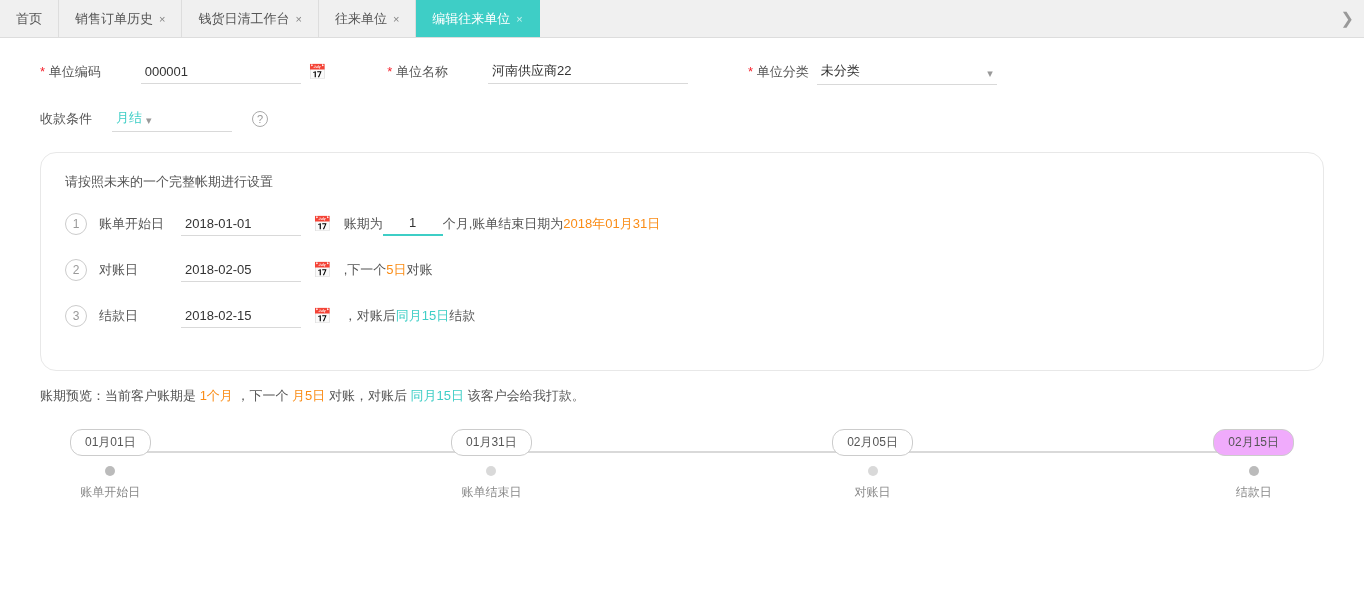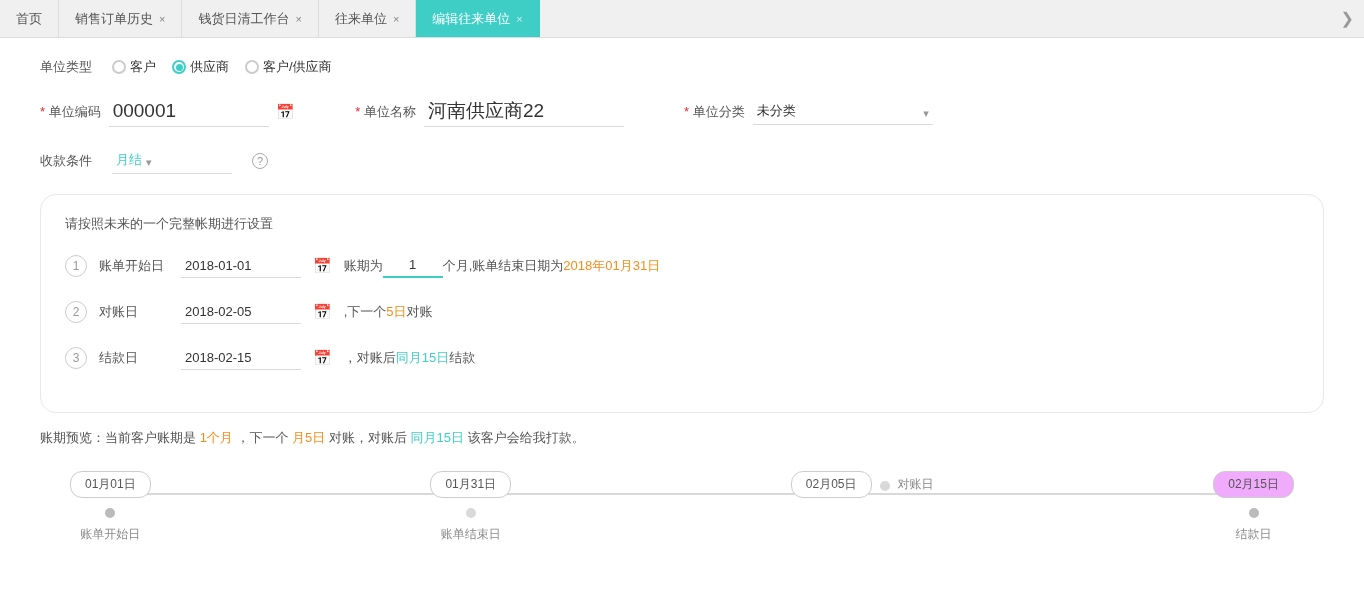--- a/index.html
+++ b/index.html
@@ -103,24 +103,25 @@
 
     .field-group {
       display: flex;
       align-items: center;
       gap: 8px;
     }
     .input-field {
       border: none;
       border-bottom: 1px solid #d9d9d9;
       outline: none;
-      font-size: 19px;
+      font-size: 13px;
       padding: 4px 4px;
       width: 160px;
       color: #333;
+      margin-left: 32px;
     }
     .input-icon {
       color: #aaa;
       cursor: pointer;
       font-size: 15px;
     }
     .select-field {
       display: flex;
       align-items: flex-end;
       border-bottom: 1px solid #d9d9d9;
@@ -244,37 +245,20 @@
   </div>
   <div class="tab active">
     <span>编辑往来单位</span>
     <span class="close-x">×</span>
   </div>
   <div class="tab-expand">❯</div>
 </div>
 
 <div class="content">
 
-  <div class="form-row">
-    <span class="form-label">单位类型</span>
-    <div class="radio-group">
-      <label class="radio-item">
-        <span class="radio-circle"></span>
-        <span>客户</span>
-      </label>
-      <label class="radio-item">
-        <span class="radio-circle checked"></span>
-        <span>供应商</span>
-      </label>
-      <label class="radio-item">
-        <span class="radio-circle"></span>
-        <span>客户/供应商</span>
-      </label>
-    </div>
-  </div>
 
   <div class="form-row">
     <div class="field-group">
       <span class="form-label required">单位编码</span>
       <input class="input-field" value="000001" style="">
       <span class="input-icon">📅</span>
     </div>
     <div class="field-group" style="margin-left:40px;">
       <span class="form-label required">单位名称</span>
       <input class="input-field" style="width: 200px;" value="河南供应商22">
@@ -365,21 +349,21 @@
       </div>
 
       <div style="display:flex; flex-direction:column; align-items:center; gap:8px;">
         <div style="border:1px solid #ccc; border-radius:12px; padding:4px 14px; font-size:12px; color:#555; background:#fff; white-space:nowrap;">
           <span>01月31日</span>
         </div>
         <div style="width:10px;height:10px;border-radius:50%;background:#d9d9d9;margin-top:2px;"></div>
         <span style="font-size:12px;color:#888;">账单结束日</span>
       </div>
 
-      <div style="display:flex; flex-direction:row; align-items:center; gap:8px;">
+      <div style="display:flex; flex-direction:column; align-items:center; gap:8px;">
         <div style="border:1px solid #ccc; border-radius:12px; padding:4px 14px; font-size:12px; color:#555; background:#fff; white-space:nowrap;">
           <span>02月05日</span>
         </div>
         <div style="width:10px;height:10px;border-radius:50%;background:#d9d9d9;margin-top:2px;"></div>
         <span style="font-size:12px;color:#888;">对账日</span>
       </div>
 
       <div style="display:flex; flex-direction:column; align-items:center; gap:8px;">
         <div style="border:1px solid #ccc; border-radius:12px; padding:4px 14px; font-size:12px; color:#555; background:#f0abfc; white-space:nowrap;">
           <span>02月15日</span>

